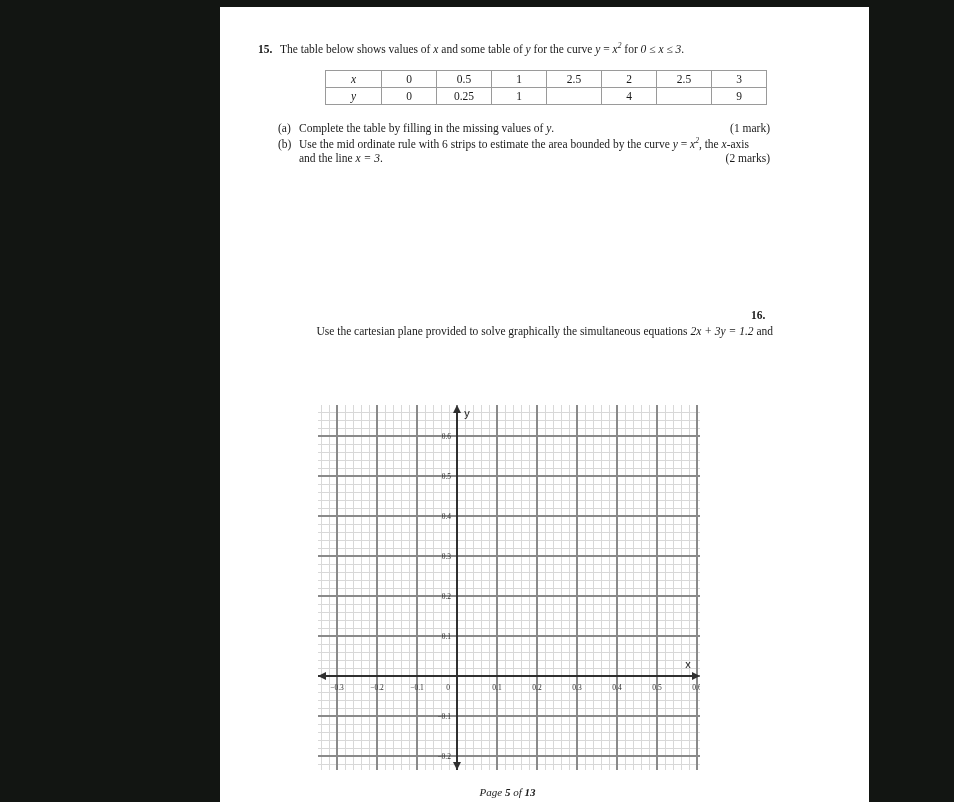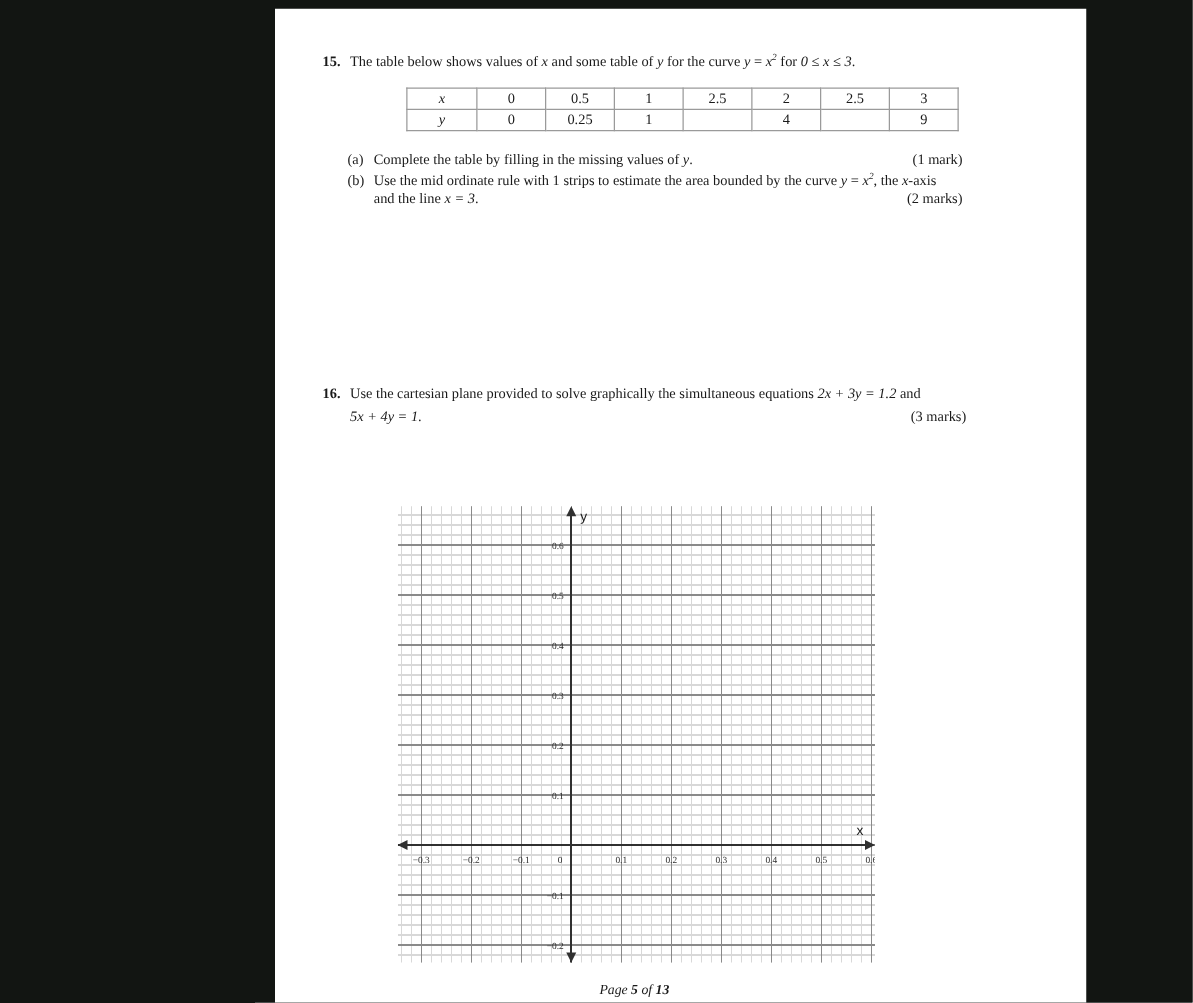--- a/index.html
+++ b/index.html
@@ -91,21 +91,21 @@
   .cont-line { padding-left: 21px; }
 
   
   #q16 {
     position: absolute;
     left: 38px;
     top: 301px;
     width: 515px;
     font-size: 11.5px;
   }
-  #q16 .stem { display: flex; align-items: flex-end; }
+  #q16 .stem { display: flex; align-items: flex-end; flex-direction: column; }
   #q16 .stem .q-num { width: 22px; flex: none; }
   #q16 .line2 { padding-left: 22px; margin-top: 3px; position: relative; }
   #q16 .line2 .marks { position: absolute; right: 0; top: 0; }
 
   
   #graph-wrap {
     position: absolute;
     left: 98px;   
     top: 398px;   
     width: 382px;
@@ -183,37 +183,33 @@
     </table>
 
     <div id="q15-parts">
       <div class="part-row">
         <span class="part-label">(a)</span>
         <span class="part-body"><span class="marks">(1 mark)</span><span>Complete the table by filling in the missing values of </span><i>y</i><span>.</span></span>
       </div>
 
       <div class="part-row">
         <span class="part-label">(b)</span>
-        <span class="part-body"><span>Use the mid ordinate rule with 1 strips to estimate the area bounded by the curve  </span><i>y</i><span> = </span><i>x</i><span class="sup">2</span><span>,  the </span><i>x</i><span>-axis</span></span>
+        <span class="part-body"><span>Use the mid ordinate rule with 6 strips to estimate the area bounded by the curve  </span><i>y</i><span> = </span><i>x</i><span class="sup">2</span><span>,  the </span><i>x</i><span>-axis</span></span>
       </div>
 
       <div class="part-row cont-line">
         <span class="part-body"><span class="marks">(2 marks)</span><span>and the line  </span><i>x = 3</i><span>.</span></span>
       </div>
     </div>
   </div>
 
   <div id="q16">
     <div class="stem body-text">
       <span class="q-num">16.</span>
       <span><span>Use the cartesian plane provided to solve graphically the simultaneous equations  </span><i>2x + 3y = 1.2</i><span>  and</span></span>
-    </div>
-    <div class="line2 body-text">
-      <i>5x + 4y = 1</i><span>.</span>
-      <span class="marks">(3 marks)</span>
     </div>
   </div>
 
   <div id="graph-wrap">
     <svg id="graph-svg" width="382" height="365" viewBox="0 0 382 365">
       <g id="gridMinor">
           <line x1="139" y1="0" x2="139" y2="365" stroke="#d8d8d8" stroke-width="1" shape-rendering="crispEdges"></line>
           <line x1="147" y1="0" x2="147" y2="365" stroke="#d8d8d8" stroke-width="1" shape-rendering="crispEdges"></line>
           <line x1="155" y1="0" x2="155" y2="365" stroke="#d8d8d8" stroke-width="1" shape-rendering="crispEdges"></line>
           <line x1="163" y1="0" x2="163" y2="365" stroke="#d8d8d8" stroke-width="1" shape-rendering="crispEdges"></line>

